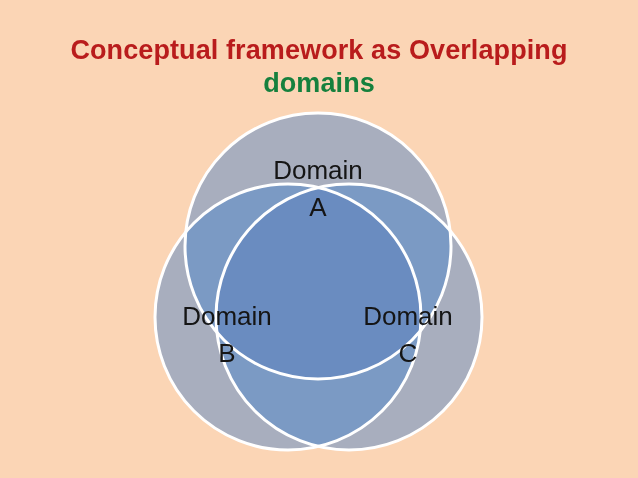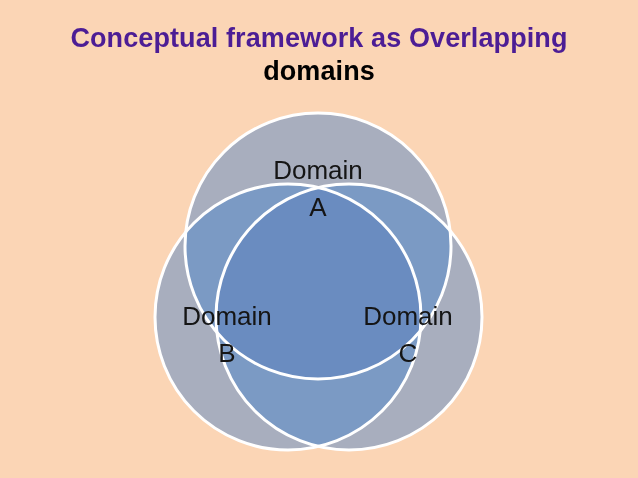--- a/index.html
+++ b/index.html
@@ -63,22 +63,22 @@
     text-anchor: middle;
     dominant-baseline: middle;
   }
 </style>
 </head>
 <body>
 
 <div id="slide" style="background: rgb(251, 213, 181);">
 
   <div id="title-block">
-    <span class="title-line" style="color: #4c1d95;">Conceptual framework as Overlapping</span>
-    <span class="title-line" style="color: #000000;">domains</span>
+    <span class="title-line" style="color: #b91c1c; margin-top: 12px;">Conceptual framework as Overlapping</span>
+    <span class="title-line" style="color: #15803d;">domains</span>
   </div>
 
   <div id="venn-wrap">
     <svg id="venn-svg" viewBox="0 0 638 478" xmlns="http://www.w3.org/2000/svg">
       <defs>
 
         <clipPath id="clipA">
             <circle id="defA" cx="318" cy="246" r="133"></circle>
           </clipPath>
         <clipPath id="clipB">

